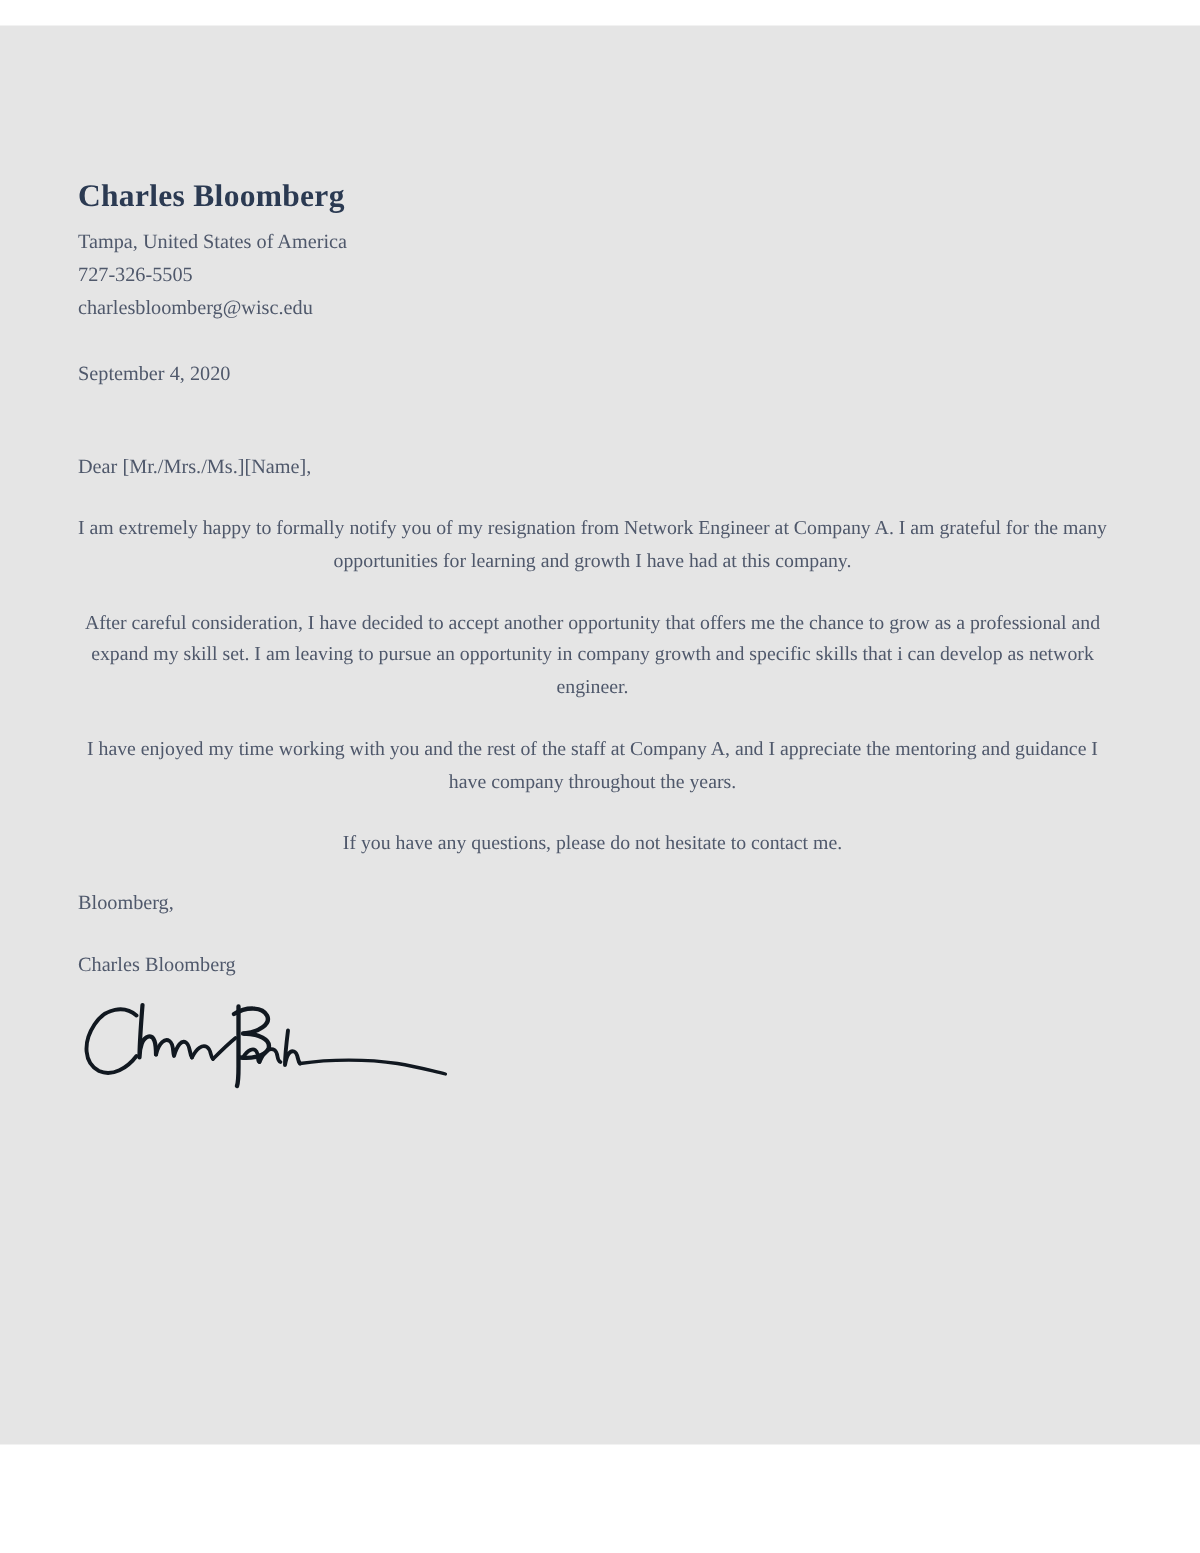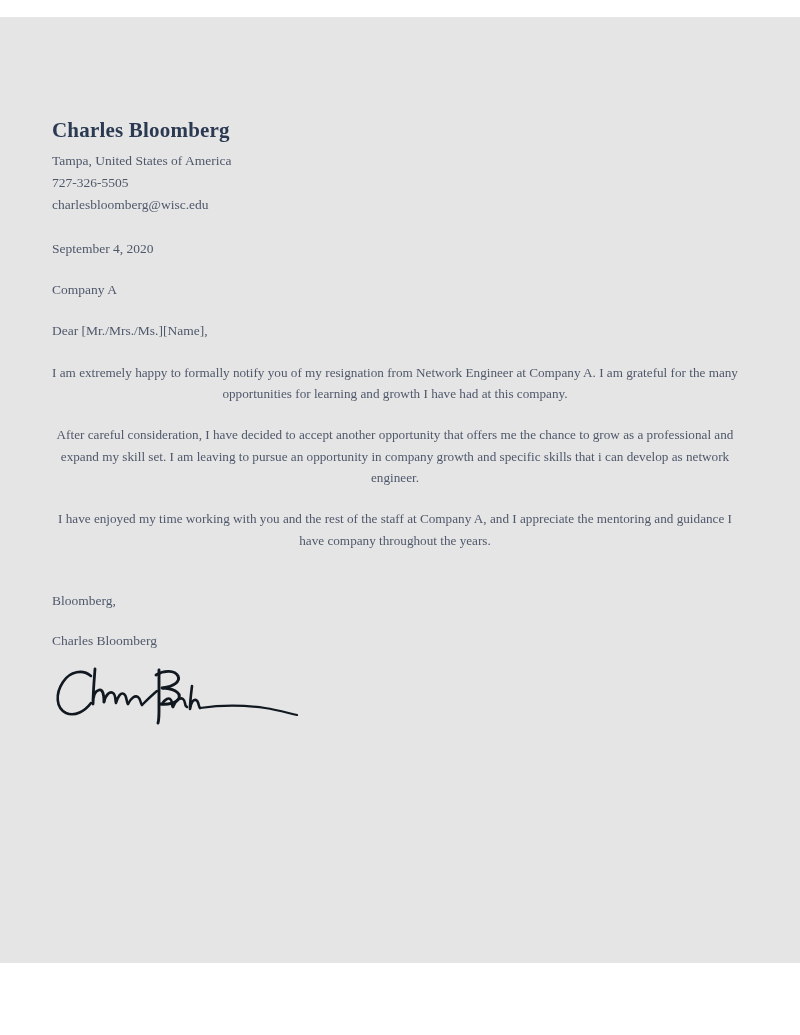--- a/index.html
+++ b/index.html
@@ -110,40 +110,40 @@
     <p class="sender-line">727-326-5505</p>
 
     <p class="sender-line">charlesbloomberg@wisc.edu</p>
 
     <div class="block-gap-date"></div>
 
     <p class="meta-line">September 4, 2020</p>
 
     <div class="block-gap-small"></div>
 
-    <p class="meta-line">Company A</p>
 
     <div class="block-gap-small"></div>
 
     <p class="salutation">Dear [Mr./Mrs./Ms.][Name],</p>
 
     <div class="para-gap"></div>
 
     <p class="body-para">I am extremely happy to formally notify you of my resignation from Network Engineer at Company A. I am grateful for the many opportunities for learning and growth I have had at this company.</p>
 
     <div class="para-gap"></div>
 
     <p class="body-para">After careful consideration, I have decided to accept another opportunity that offers me the chance to grow as a professional and expand my skill set. I am leaving to pursue an opportunity in company growth and specific skills that i can develop as network engineer.</p>
 
     <div class="para-gap"></div>
 
     <p class="body-para">I have enjoyed my time working with you and the rest of the staff at Company A, and I appreciate the mentoring and guidance I have company throughout the years.</p>
 
     <div class="para-gap"></div>
 
+    <p class="body-para">If you have any questions, please do not hesitate to contact me.</p>
 
     <div class="para-gap"></div>
 
     <p class="closing-line">Bloomberg,</p>
 
     <div class="para-gap"></div>
 
     <p class="closing-line">Charles Bloomberg</p>
 
     <div class="signature-wrap">

